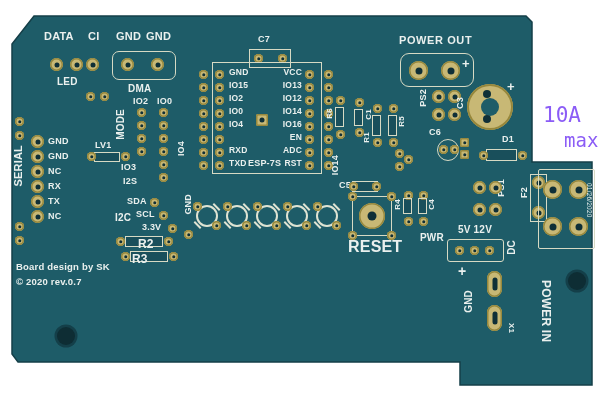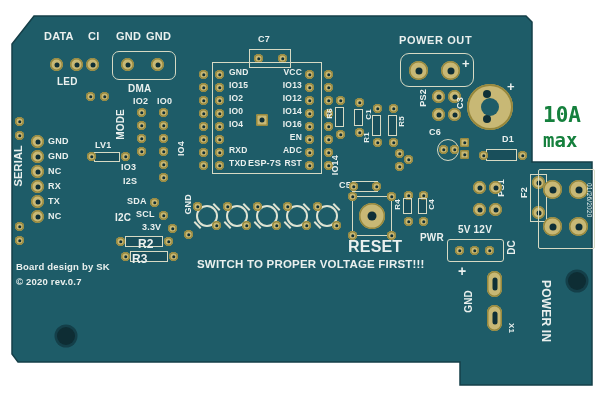--- a/index.html
+++ b/index.html
@@ -22,21 +22,21 @@
   .hole { position:absolute; width:18px; height:18px; border-radius:50%; background:#0e2d34; box-shadow:0 0 0 2.5px #143f49; }
   .led { position:absolute; width:26px; height:26px; }
   .led-ring { position:absolute; inset:2px; border:2px solid #dfe3d2; border-radius:50%; display:block; }
   .led-tick { position:absolute; width:9px; height:2px; background:#dfe3d2; display:block; }
   .led-tick.t1 { right:-1px; top:3px; transform:rotate(45deg); }
   .led-tick.t2 { left:-1px; bottom:3px; transform:rotate(45deg); }
   .cap { position:absolute; width:46px; height:46px; border-radius:50%; background:#c8b875; box-shadow:inset 0 0 0 2px #96873c; }
   .cap-inner { position:absolute; inset:14px; border-radius:50%; background:#1e5c68; display:block; }
   .cap-hole { position:absolute; width:8px; height:8px; border-radius:50%; background:#0f2f37; display:block; }
   .rating-box { position:absolute; left:536px; top:96px; width:62px; height:64px; background:#ffffff; }
-  .rating { position:absolute; font-family:"DejaVu Sans Mono", monospace; font-weight:bold; color:#15803d; }
+  .rating { position:absolute; font-family:"DejaVu Sans Mono", monospace; font-weight:normal; color:#8b5cf6; }
 </style>
 </head>
 <body>
 
 <div class="stage">
 
   <svg class="board-svg" width="600" height="400" viewBox="0 0 600 400">
     <polygon points="34,16 526,16 532,22 532,162 592,162 592,385 460,385 460,362 18,362 12,354 12,44" fill="#1e5c68" stroke="#153f48" stroke-width="1.5"></polygon>
   </svg>
 
@@ -305,22 +305,21 @@
   <div class="outline" style="left:538px;top:169px;width:57px;height:80px;border-radius:2px"></div>
   <i class="pad lg" style="left:543px;top:180px"></i>
   <i class="pad lg" style="left:569px;top:180px"></i>
   <i class="pad lg" style="left:543px;top:217px"></i>
   <i class="pad lg" style="left:569px;top:217px"></i>
   <span class="silk vdn" style="left:585px;top:183px;font-size:6.5px;font-weight:normal">01/26/2020</span>
   <span class="silk vdn" style="left:540px;top:280px;font-size:12px">POWER IN</span>
 
   <div class="rating-box"></div>
   <span class="rating" style="left:543px;top:103px;font-size:21px">10A</span>
-  <span class="rating" style="left:543px;top:129px;font-size:19px">max</span>
-
-  <span class="silk" style="left:197px;top:259px;font-size:11.5px">SWITCH TO PROPER VOLTAGE FIRST!!!</span>
+  <span class="rating" style="left:564px;top:129px;font-size:19px">max</span>
+
   <span class="silk" style="left:16px;top:262px;font-size:9.5px">Board design by SK</span>
   <span class="silk" style="left:16px;top:277px;font-size:9.5px">© 2020 rev.0.7</span>
 
   <i class="hole" style="left:57px;top:327px"></i>
   <i class="hole" style="left:568px;top:272px"></i>
 
 </div>
 
 </body></html>

